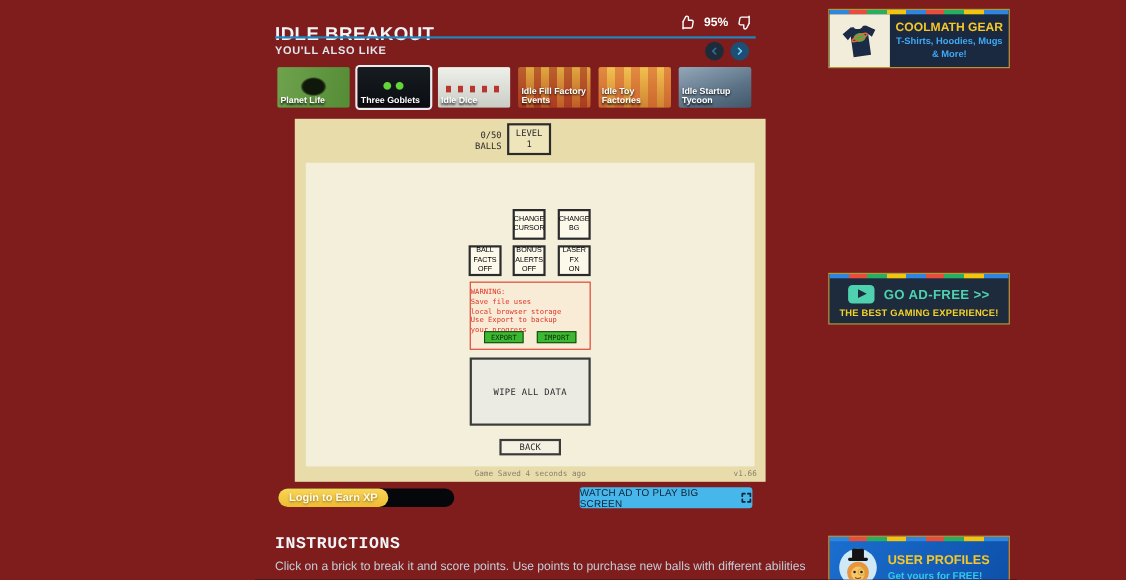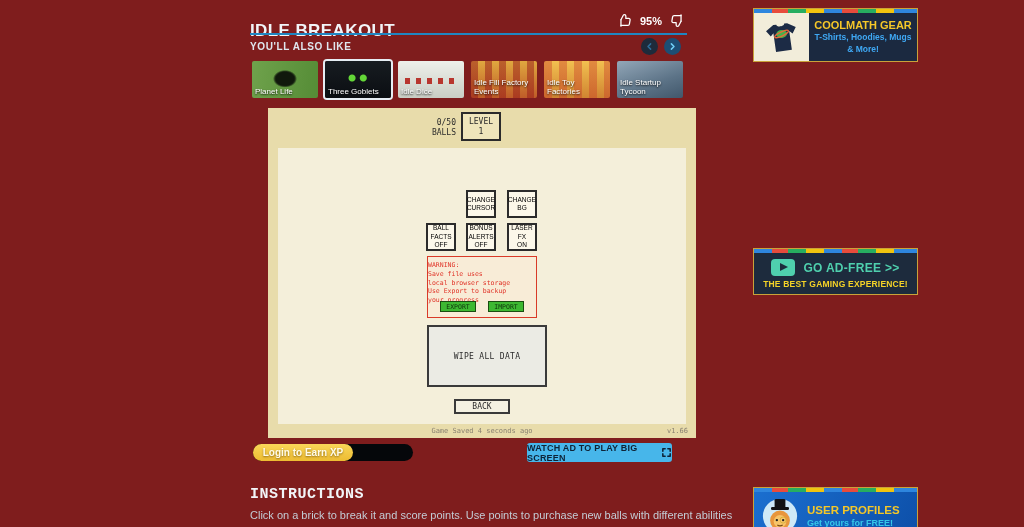--- a/index.html
+++ b/index.html
@@ -19,21 +19,21 @@
   .also-like { left:250px; top:41px; font-size:10px; font-weight:bold; color:#dfe7ee; letter-spacing:.6px; }
   .carousel-nav { left:641px; top:38px; display:flex; gap:6px; }
   .nav-btn { width:17px; height:17px; border-radius:50%; display:flex; align-items:center; justify-content:center; cursor:pointer; }
   .nav-prev { background:#1e2b3b; }
   .nav-next { background:#1d4e74; }
 
   
   .carousel { left:252px; top:61px; display:flex; gap:7px; }
   .thumb { position:relative; width:66px; height:37px; border-radius:2px; overflow:hidden; cursor:pointer; }
   .thumb.active { box-shadow:0 0 0 2px #e6edf3; }
-  .thumb-label { position:absolute; left:3px; bottom:2px; right:2px; font-size:8px; font-weight:normal; color:#fff; line-height:1.15; text-shadow:0 1px 2px rgba(0,0,0,.95); }
+  .thumb-label { position:absolute; left:3px; bottom:2px; right:2px; font-size:8px; font-weight:bold; color:#fff; line-height:1.15; text-shadow:0 1px 2px rgba(0,0,0,.95); }
   .t1 { background:
         radial-gradient(ellipse 15px 11px at 50% 48%, #10180c 0 9px, rgba(16,24,12,.85) 10px, transparent 12px),
         linear-gradient(100deg,#6fa24c,#558c36); }
   .t2 { background:
         radial-gradient(circle at 41% 46%, #63d637 0 3px, transparent 4px),
         radial-gradient(circle at 58% 46%, #63d637 0 3px, transparent 4px),
         linear-gradient(#171c21,#0b0e12); }
   .t3 { background:
         repeating-linear-gradient(90deg, #b8362e 0 5px, transparent 5px 11px) 7px 17px / 52px 6px no-repeat,
         linear-gradient(#eef0ea,#c9cec5); }
@@ -58,36 +58,36 @@
   #btn-cursor { left:198px; top:82px; }
   #btn-bg     { left:239px; top:82px; }
   #btn-facts  { left:158px; top:115px; }
   #btn-alerts { left:198px; top:115px; }
   #btn-laser  { left:239px; top:115px; }
   .warning { position:absolute; left:159px; top:148px; width:110px; height:62px; border:1px solid #d93a28; background:#f8ecd7; box-sizing:border-box; }
   .warn-text { margin-top:4px; font-size:6.5px; line-height:1.35; color:#e03428; white-space:pre-line; }
   .warn-actions { position:absolute; bottom:5px; left:0; right:0; display:flex; justify-content:space-evenly; }
   .io-btn { width:36px; height:11px; background:#3db832; border:1px solid #1a4d12; color:#0d300a; font-size:6.5px;
             display:flex; align-items:center; justify-content:center; cursor:pointer; box-sizing:border-box;margin-top:30px; }
-  .wipe { position:absolute; left:159px; top:217px; width:120px; height:62px; border:2px solid #3a3a3a; background:#ebebe4; box-sizing:border-box;
+  .wipe { position:absolute; left:159px; top:217px; width:110px; height:62px; border:2px solid #3a3a3a; background:#ebebe4; box-sizing:border-box;
           display:flex; align-items:center; justify-content:center; font-size:8px; letter-spacing:.3px; cursor:pointer; }
   .back { position:absolute; left:186px; top:291px; width:56px; height:15px; border:2px solid #3a3a3a; background:#f4f1e2; box-sizing:border-box;
           display:flex; align-items:center; justify-content:center; font-size:8px; cursor:pointer; }
   .save-status { position:absolute; left:0; right:0; top:319px; text-align:center; font-size:7px; color:#8a8272; }
   .version { position:absolute; right:8px; top:319px; font-size:7px; color:#8a8272; }
 
   
   .xp-bar { left:253px; top:444px; width:160px; height:17px; background:#05070a; border-radius:9px; cursor:pointer; }
   .xp-fill { position:absolute; left:0; top:0; width:100px; height:17px; border-radius:9px;
              background:linear-gradient(#f9d658,#edbc32);
              display:flex; align-items:center; justify-content:center;
              font-size:10px; font-weight:bold; color:#fffbe8; text-shadow:0 1px 2px rgba(90,60,0,.65); }
-  .watch-ad { left:527px; top:443px; width:145px; height:19px; background:#47b6ea; border-radius:3px;
+  .watch-ad { left:527px; top:443px; width:157px; height:19px; background:#47b6ea; border-radius:3px;
               display:flex; align-items:center; justify-content:center; gap:5px;
-              font-size:9px; font-weight:bold; color:#0e2337; letter-spacing:.2px; cursor:pointer; }
+              font-size:9px; font-weight:normal; color:#0e2337; letter-spacing:.2px; cursor:pointer; }
 
   
   .instr-h { left:250px; top:474px; font-size:15px; font-weight:bold; color:#f2f5f8; letter-spacing:.5px;font-family:Liberation Mono, monospace; }
   .instr-p { left:250px; top:496px; width:500px; font-size:11px; color:#c3ccd5; line-height:1.5; }
 
   
   .ad { position:absolute; left:753px; width:165px; border:1px solid #c9a23a; box-sizing:border-box; overflow:hidden; cursor:pointer; }
   .stripe { height:4px; background:linear-gradient(90deg,
             #2e86de 0 11%, #e74c3c 11% 21%, #27ae60 21% 32%, #f1c40f 32% 43%,
             #2e86de 43% 54%, #e74c3c 54% 64%, #27ae60 64% 75%, #f1c40f 75% 86%, #2e86de 86% 100%); }

